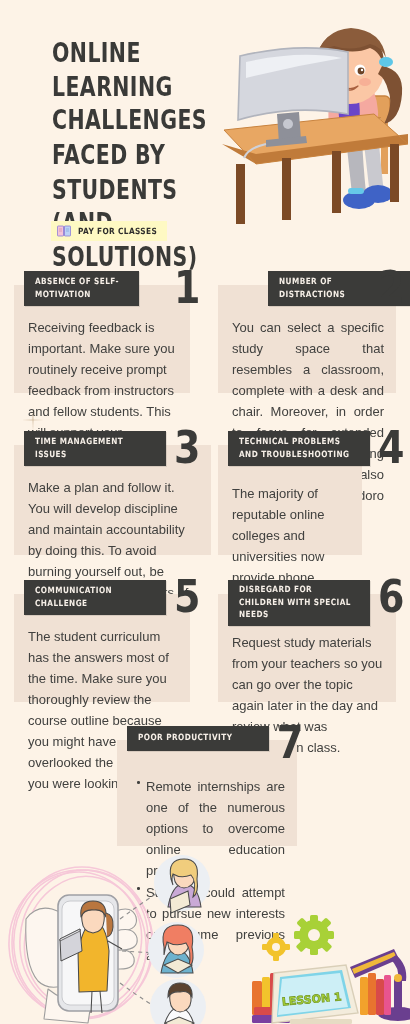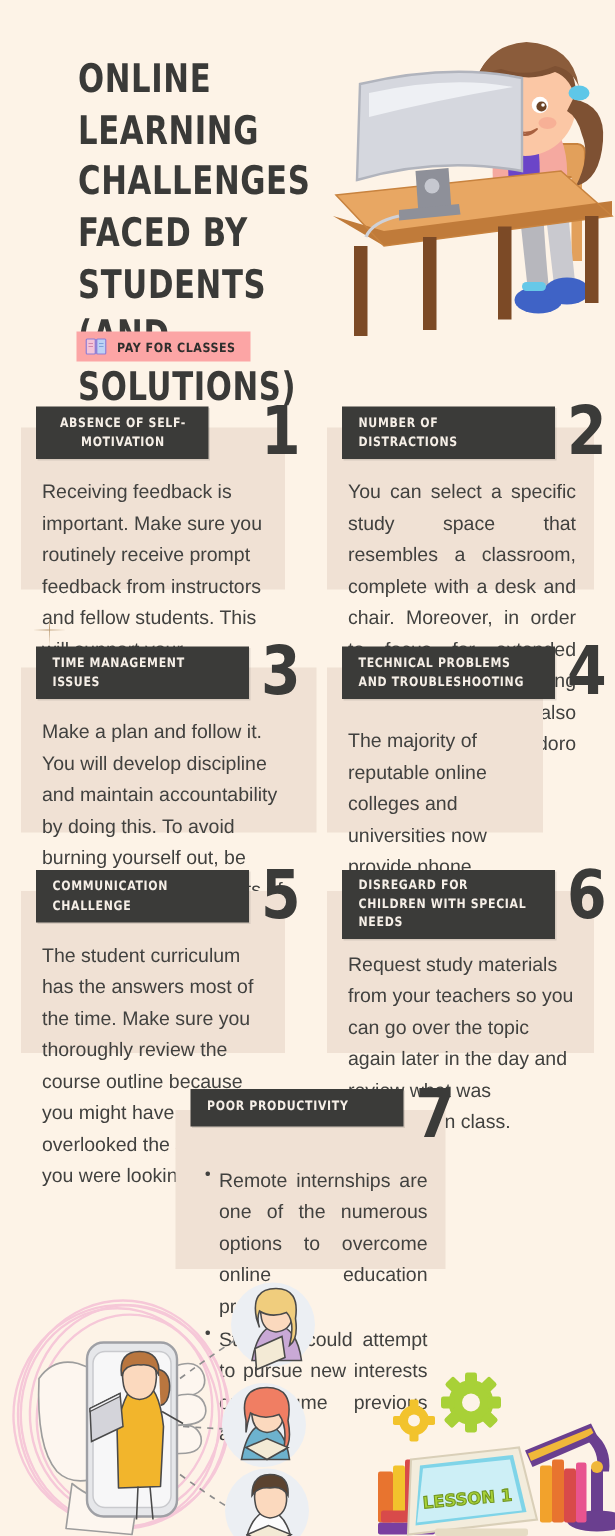--- a/index.html
+++ b/index.html
@@ -21,21 +21,21 @@
     font-size:20.5px;
     line-height:1.30;
     letter-spacing:0.4px;
     color:#3a3a38;
     text-transform:uppercase;
     transform:scaleY(1.28);
     transform-origin: left top;
   }
   .badge {
     position:absolute; left:51px; top:221px;
-    background:#fca5a5;
+    background:#fef9c3;
     padding:4px 10px 4px 6px;
     display:flex; align-items:center; gap:7px;
   }
   .badge-label {
     font-family:"DejaVu Sans", sans-serif;
     font-weight:bold;
     font-size:7.4px;
     letter-spacing:0.35px;
     color:#2e2e2c;
     transform:scaleY(1.15);
@@ -187,30 +187,30 @@
           <line x1="9" y1="4" x2="12" y2="4" stroke="#7fa3dd" stroke-width="0.7"></line>
           <line x1="9" y1="6" x2="12" y2="6" stroke="#7fa3dd" stroke-width="0.7"></line>
         </svg>
       </span>
       <span class="badge-label">PAY FOR CLASSES</span>
     </div>
   </div>
 
   <div class="card" style="left:14px; top:271px; width:176px; height:122px;">
     <div class="panel" style="height:108px;"></div>
-    <div class="band" style="width:115px;text-align:center;">
+    <div class="band" style="width:115px;">
       <span class="band-txt">ABSENCE OF SELF-MOTIVATION</span>
     </div>
     <div class="num" style="left:160px;">1</div>
     <div class="body" style="top:46px;">Receiving feedback is important. Make sure you routinely receive prompt feedback from instructors and fellow students. This will support your motivation and allow you to monitor your course progress.</div>
   </div>
 
   <div class="card" style="left:218px; top:271px; width:178px; height:122px;">
     <div class="panel" style="height:108px;"></div>
-    <div class="band" style="width:142px;">
+    <div class="band" style="width:142px;margin-left:40px;">
       <span class="band-txt">NUMBER OF DISTRACTIONS</span>
     </div>
     <div class="num" style="left:160px;">2</div>
     <div class="body just" style="top:46px;">You can select a specific study space that resembles a classroom, complete with a desk and chair. Moreover, in order to focus for extended periods without becoming fatigued, you can also attempt the Pomodoro technique.</div>
   </div>
 
   <div class="sparkle" style="left:22px; top:409px;"></div>
 
   <div class="card" style="left:14px; top:431px; width:197px; height:124px;">
     <div class="panel" style="height:110px;"></div>

